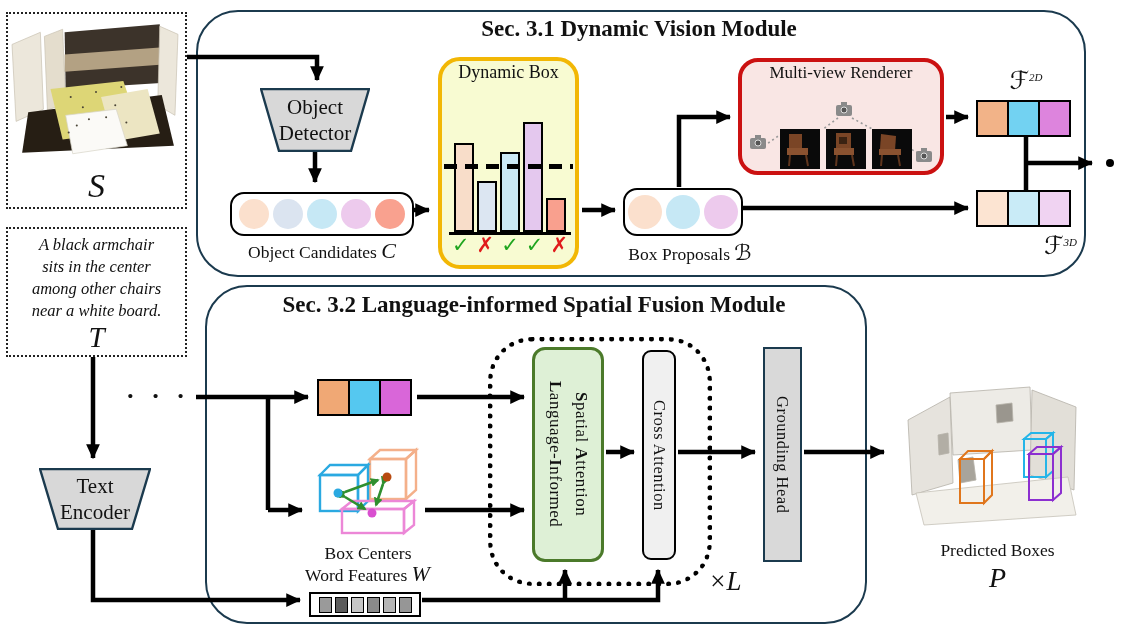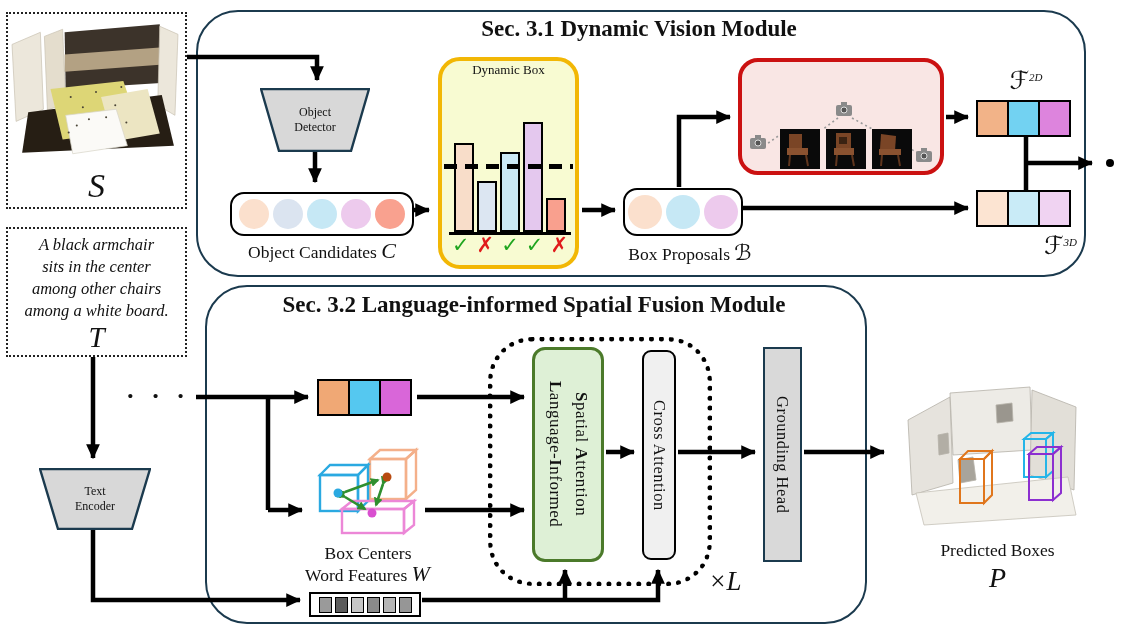--- a/index.html
+++ b/index.html
@@ -19,26 +19,26 @@
         border:2.5px solid #000;border-radius:14px;background:#fff;z-index:3;}
   .circle{border-radius:50%;}
   .cellrow{position:absolute;display:flex;z-index:3;}
   .cell{width:33px;height:37px;border:2.2px solid #000;box-sizing:border-box;}
   .cellrow .cell + .cell{margin-left:-2.2px;}
   .lbl{position:absolute;text-align:center;font-size:17.5px;z-index:3;white-space:nowrap;}
   .sym{font-style:italic;font-size:22px;}
   .scriptsym{font-family:"DejaVu Sans",sans-serif;font-size:22px;}
   .trap{position:absolute;z-index:3;}
   .trap .ttext{position:absolute;left:0;top:0;width:100%;height:100%;display:flex;flex-direction:column;
-               align-items:center;justify-content:center;font-size:12px;line-height:1.25;}
+               align-items:center;justify-content:center;font-size:21px;line-height:1.25;}
   
   #dbp{position:absolute;left:438px;top:57px;width:141px;height:212px;box-sizing:border-box;
        background:#f8fbd2;border:4px solid #f2b705;border-radius:22px;z-index:3;}
   #dbp-title{position:absolute;left:438px;top:62px;width:141px;text-align:center;
-             font-size:13px;line-height:1.2;z-index:4;}
+             font-size:18px;line-height:1.2;z-index:4;}
   #bars{position:absolute;left:449px;top:120px;width:122px;height:112px;display:flex;
         align-items:flex-end;justify-content:center;gap:3px;border-bottom:3px solid #000;z-index:4;}
   .bar{width:20px;border:2px solid #000;box-sizing:border-box;}
   #thresh{position:absolute;left:444px;top:164px;width:129px;height:5px;z-index:5;
           background:repeating-linear-gradient(90deg,#000 0 13px,transparent 13px 21px);}
   #verdicts{position:absolute;left:449px;top:233px;width:122px;display:flex;
             justify-content:space-between;padding:0 3px;box-sizing:border-box;z-index:4;
             font-family:"DejaVu Sans",sans-serif;font-weight:bold;font-size:21px;}
   
   #renderer{position:absolute;left:738px;top:58px;width:206px;height:117px;box-sizing:border-box;
@@ -135,21 +135,21 @@
       </g>
     </svg>
     <div class="bigsym" style="left:0;top:153px;width:177px;font-size:34px;">S</div>
   </div>
 
   <div class="dotbox" style="left:6px;top:227px;width:177px;height:126px;">
     <div style="padding-top:5px;text-align:center;font-style:italic;font-size:16.5px;line-height:22px;">
       <div>A black armchair</div>
       <div>sits in the center</div>
       <div>among other chairs</div>
-      <div>among a white board.</div>
+      <div>near a white board.</div>
     </div>
     <div class="bigsym" style="left:0;top:92px;width:177px;font-size:29px;">T</div>
   </div>
 
   <div class="trap" style="left:260px;top:88px;width:110px;height:64px;">
     <svg width="110" height="64">
         <polygon points="1,1 109,1 91,63 19,63" fill="#d8d8d8" stroke="#1b3a4e" stroke-width="2.4"></polygon>
       </svg>
     <div class="ttext">
       <span>Object</span>
@@ -194,20 +194,21 @@
       <div class="circle" style="width: 34px; height: 34px; background: rgb(198, 232, 245);"></div>
       <div class="circle" style="width: 34px; height: 34px; background: rgb(237, 202, 237);"></div>
     </div>
   <div class="lbl" style="left:600px;top:240px;width:180px;">
     <span>Box Proposals</span>
     <span class="scriptsym">ℬ</span>
   </div>
 
   <div id="renderer"></div>
   <div id="renderer-title">
+    <div>Multi-view Renderer</div>
   </div>
   <svg class="abs content" style="left:740px;top:96px;" width="202" height="78" viewBox="0 0 202 78">
     <g stroke="#999" stroke-width="1.6" stroke-dasharray="2,3" fill="none">
       <path d="M24,50 L44,36"></path>
         <path d="M98,22 L82,34"></path>
         <path d="M112,22 L134,34"></path>
         <path d="M178,57 L158,46"></path>
     </g>
     <g>
       <rect x="40" y="33" width="40" height="40" fill="#0a0a0a"></rect>

